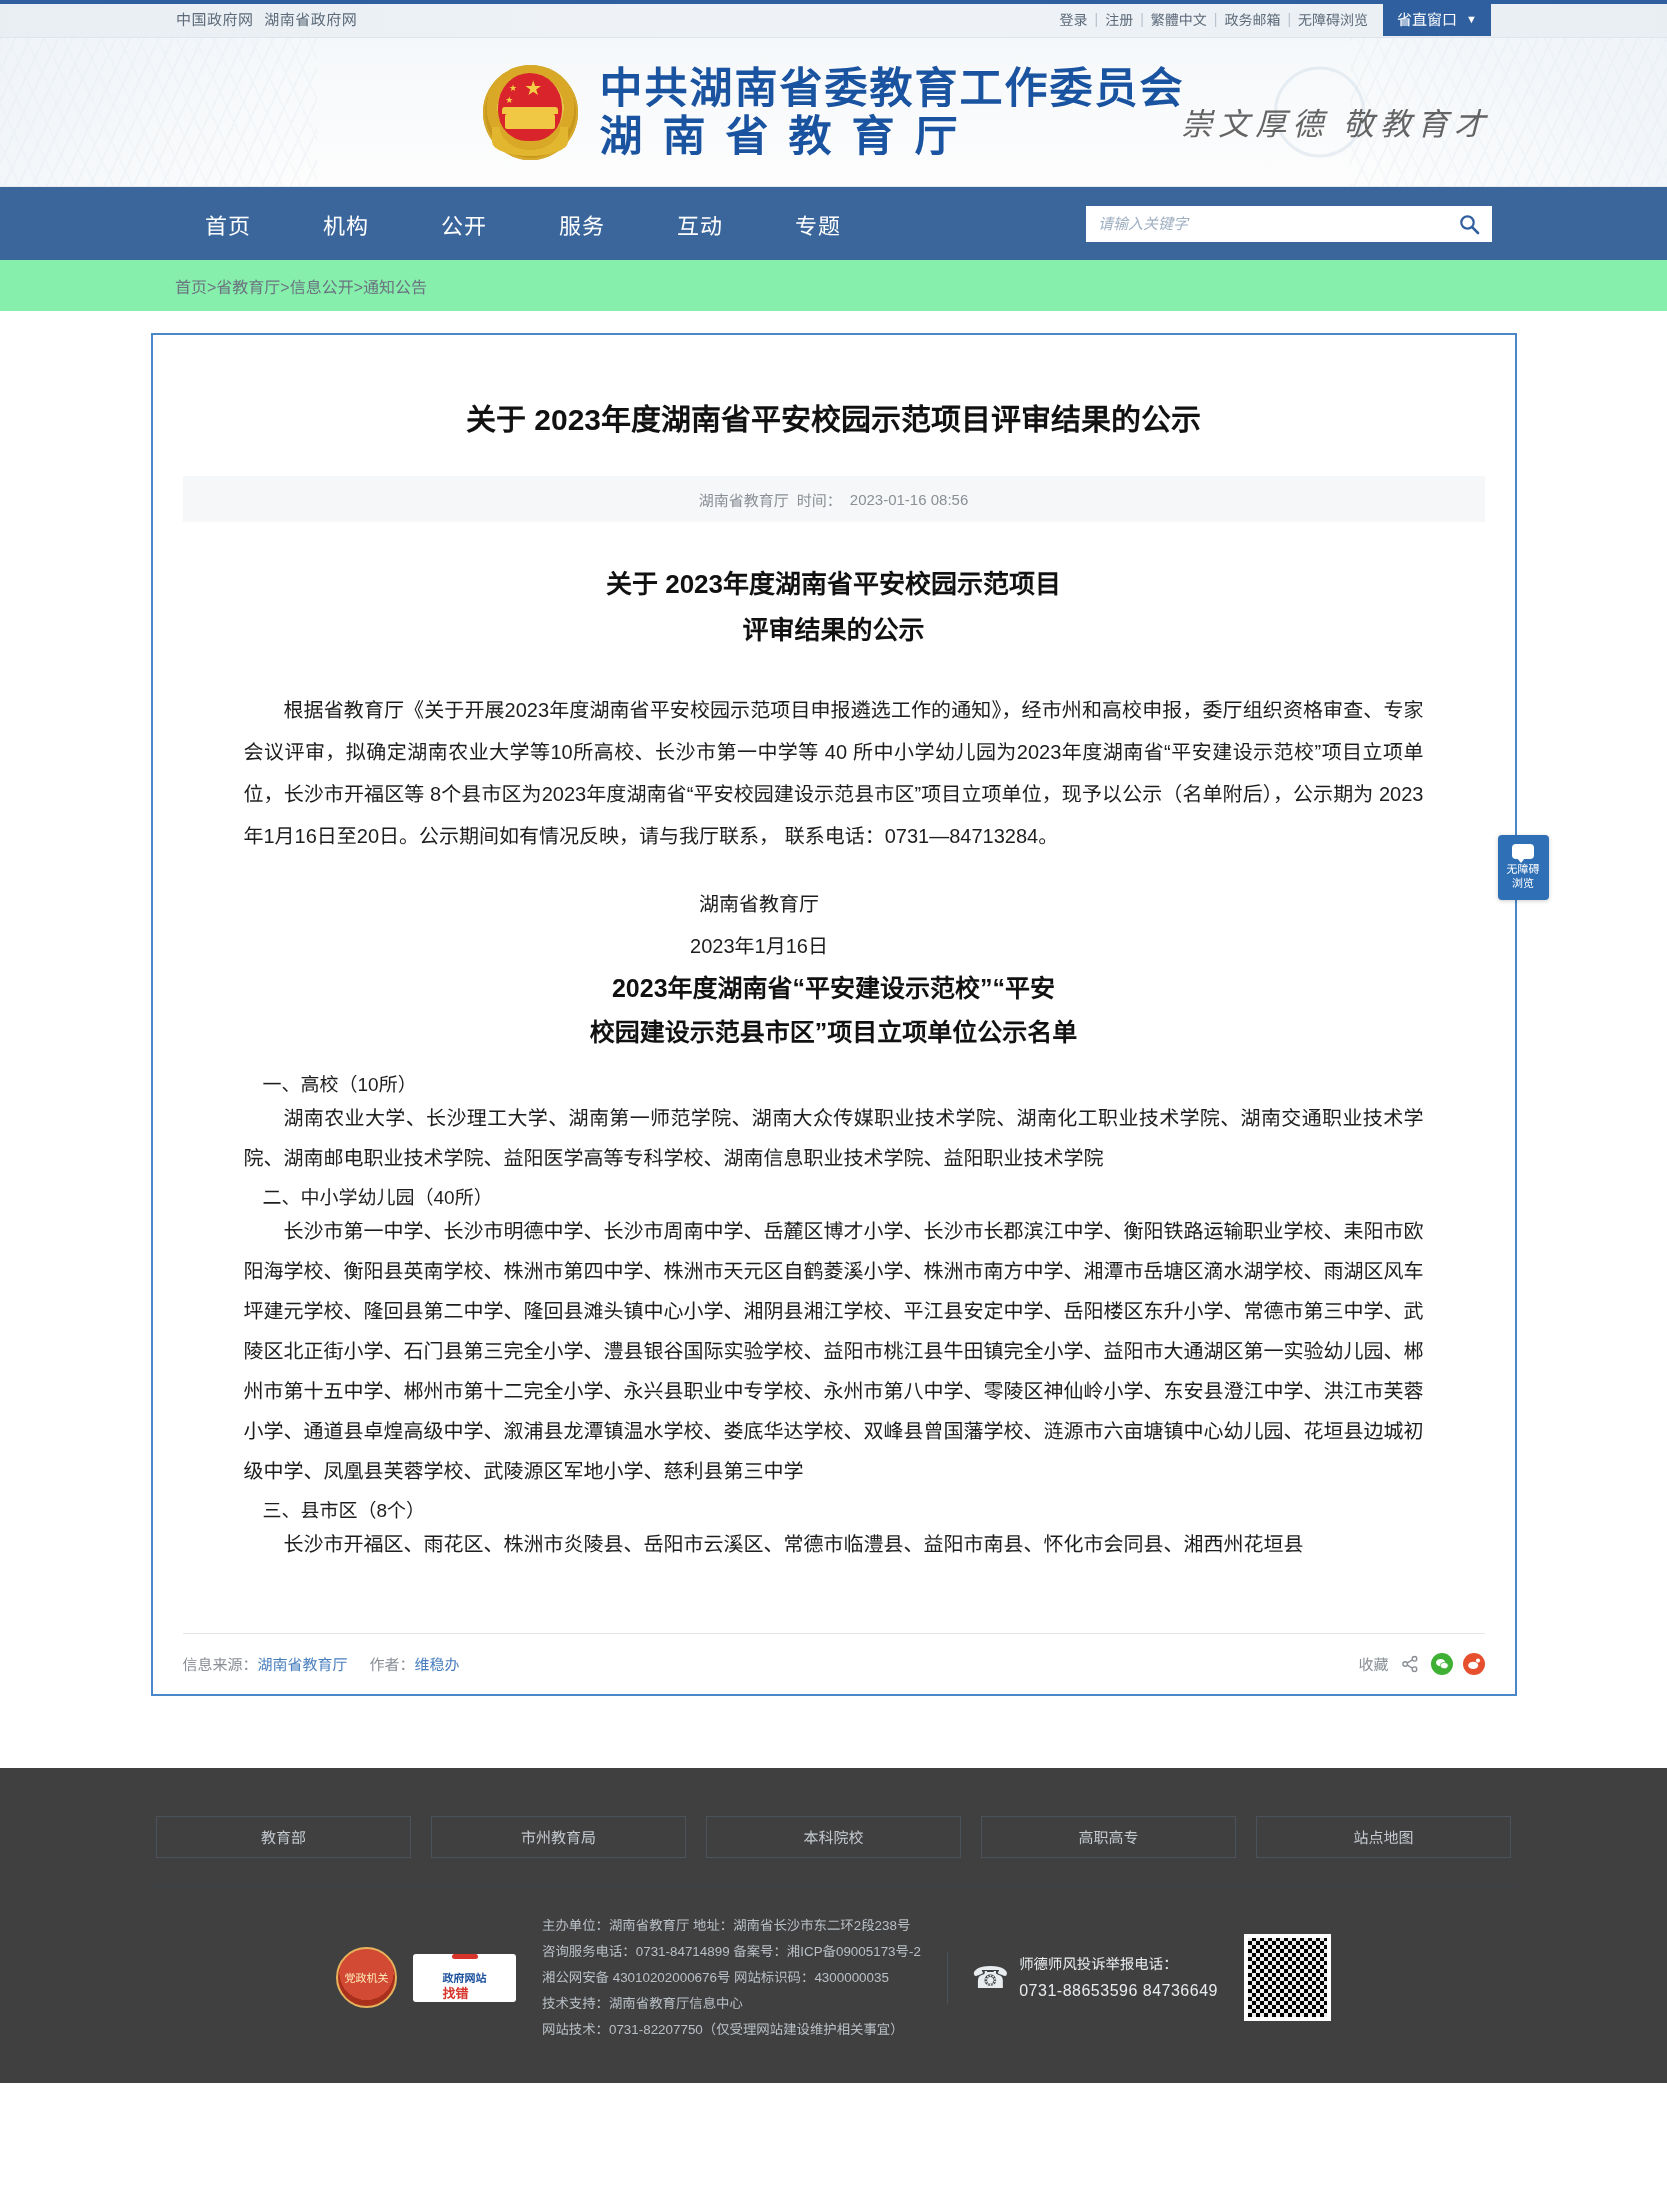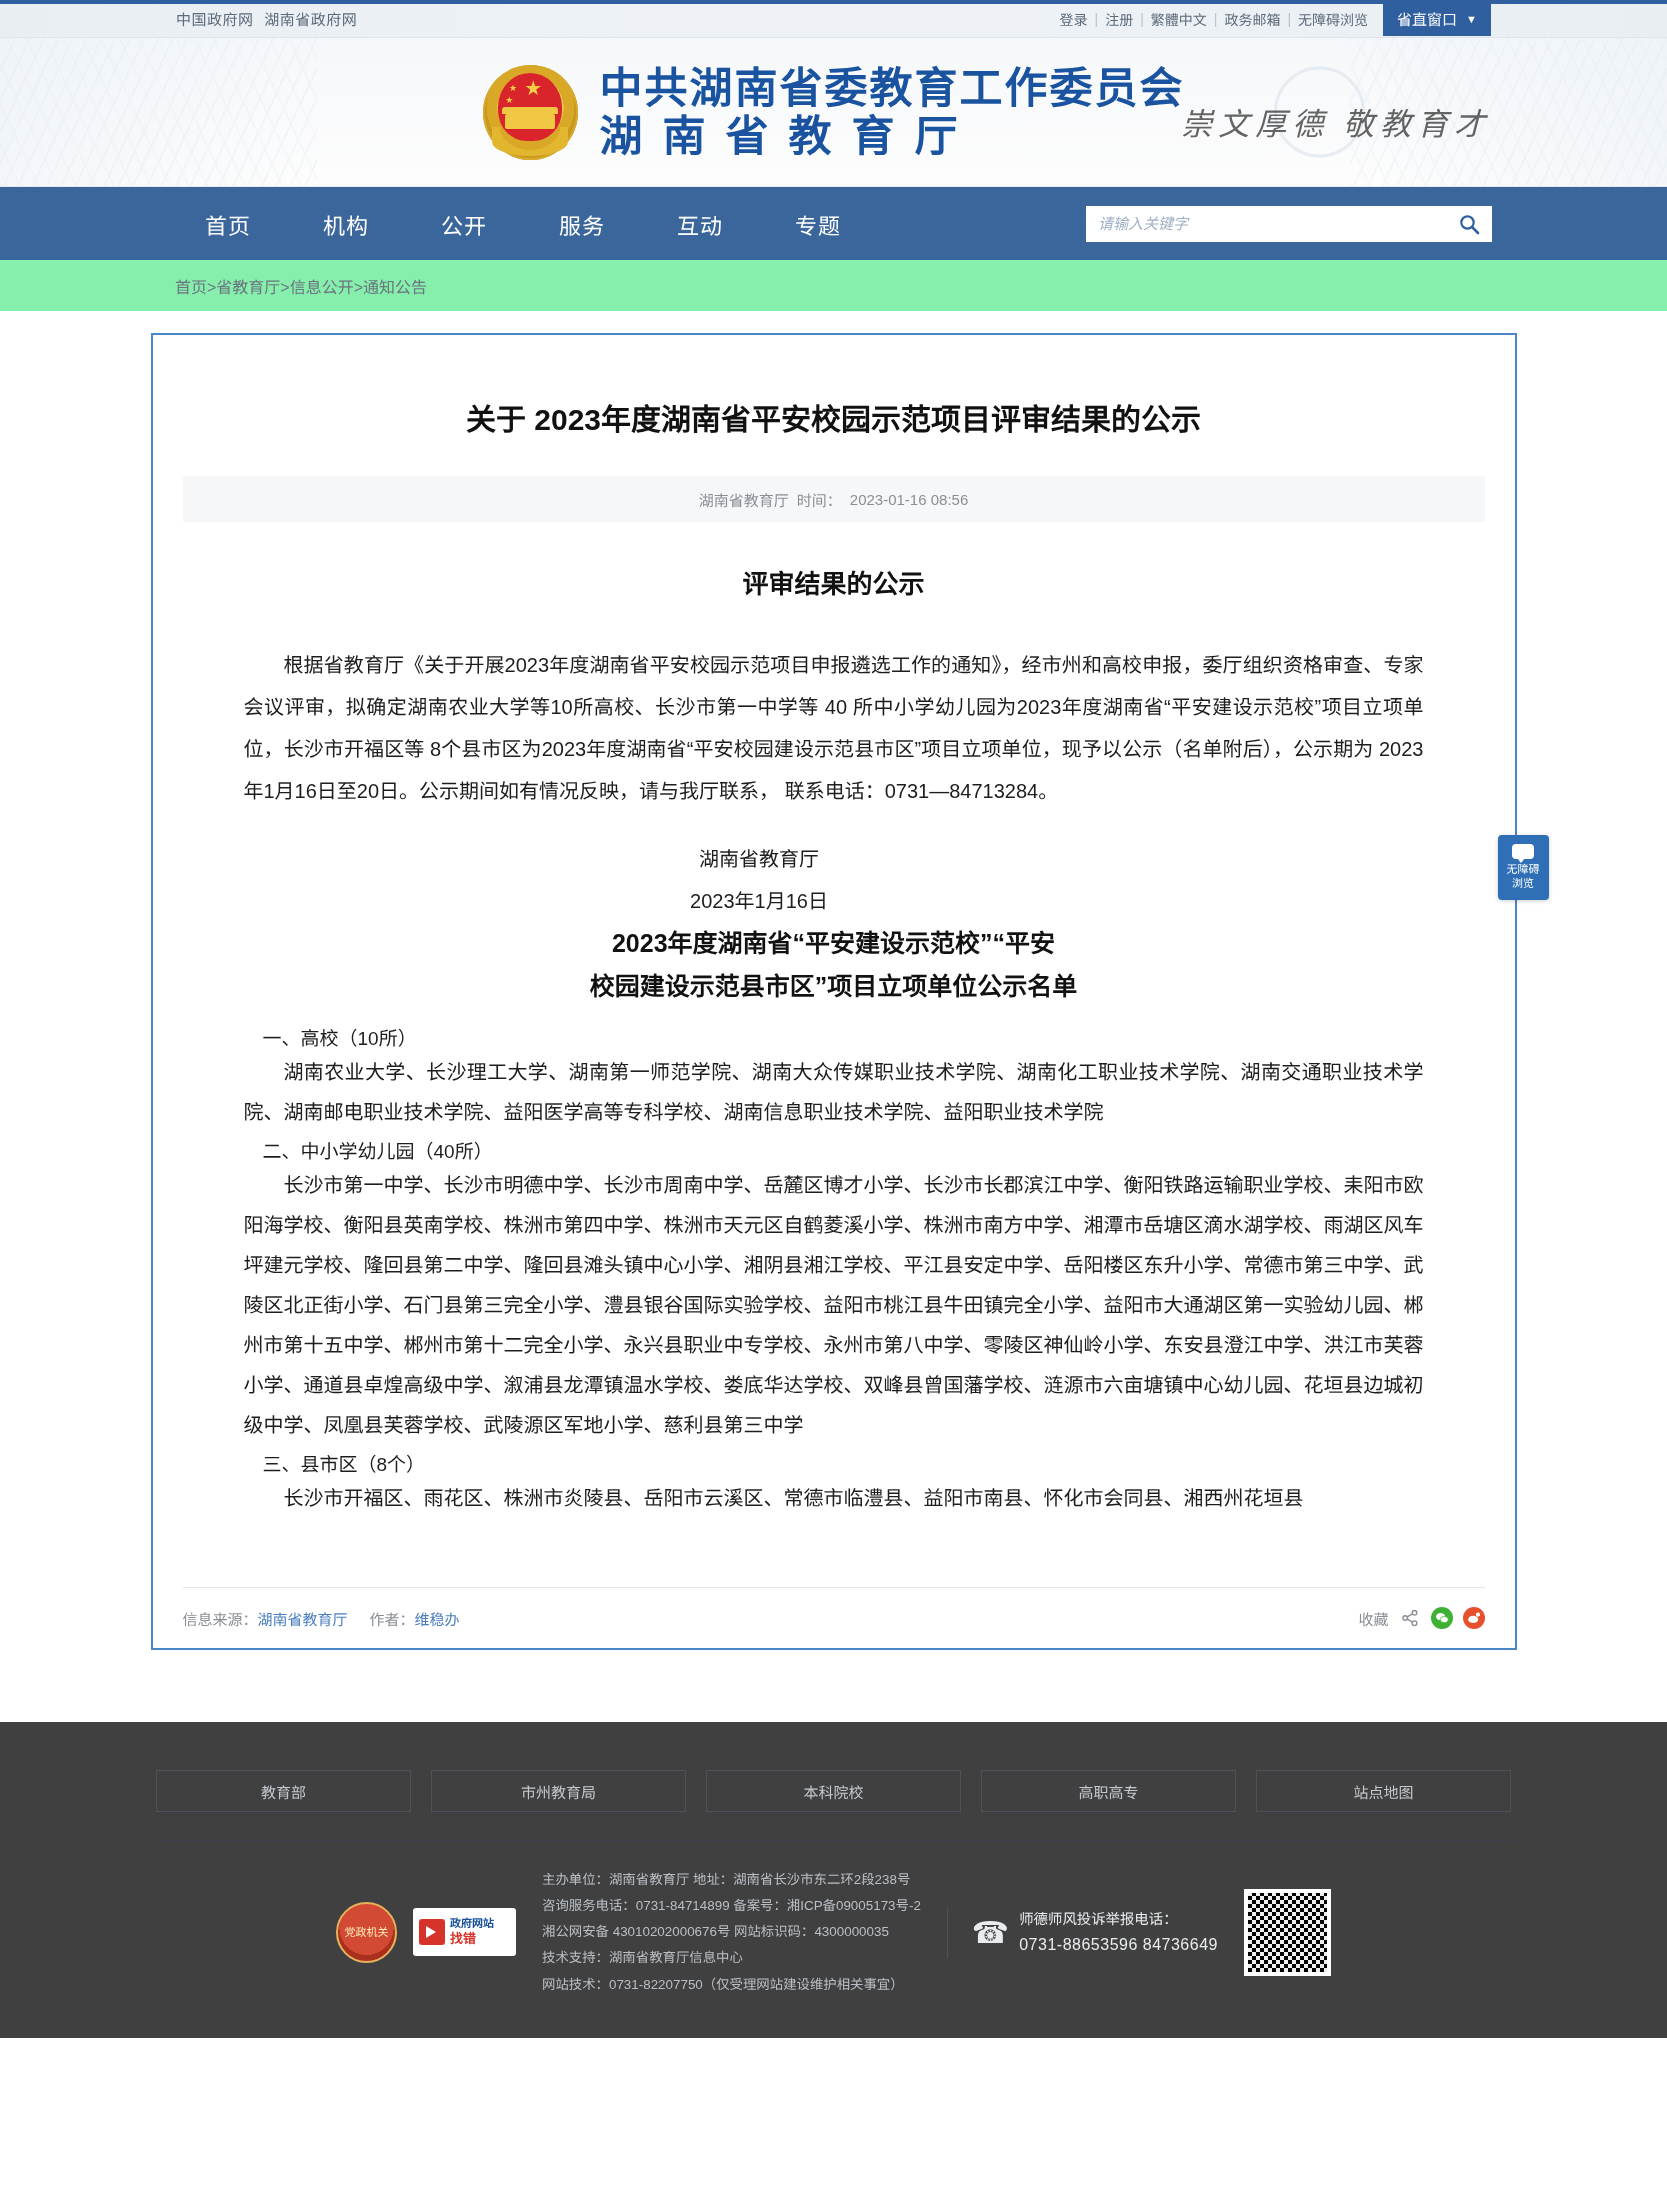--- a/index.html
+++ b/index.html
@@ -253,21 +253,21 @@
   }
   .f-badges{display:flex;align-items:center;gap:16px;}
   .badge-round{
     width:61px;height:61px;border-radius:50%;
     background:radial-gradient(circle at 50% 42%,#d24a33 0 62%, #a8301d 62% 100%);
     color:#ffe9b8;font-size:11px;display:flex;align-items:center;justify-content:center;
     text-align:center;line-height:1.15;border:2px solid #e6b35c;
   }
   .badge-box{
     width:103px;height:48px;background:#fff;border-radius:3px;
-    display:flex;align-items:center;gap:5px;padding:0 6px;
+    display:flex;align-items:center;gap:13px;padding:0 6px;flex-direction:column;
   }
   .badge-box .sq{
     width:26px;height:26px;background:#d6342a;border-radius:3px;position:relative;
   }
   .badge-box .sq:after{
     content:"";position:absolute;left:7px;top:7px;width:0;height:0;
     border-left:10px solid #fff;border-top:6px solid transparent;border-bottom:6px solid transparent;
   }
   .badge-box .tx{font-size:11px;color:#1a4f9c;line-height:1.25;font-weight:bold;}
   .badge-box .tx b{color:#d6342a;display:block;font-size:13px;}
@@ -369,20 +369,21 @@
 
     <div class="art-meta">
       <span>湖南省教育厅</span>
       <span>时间：</span>
       <span>2023-01-16 08:56</span>
     </div>
 
     <div class="art-body">
 
       <div class="doc-h">
+        <div>关于 2023年度湖南省平安校园示范项目</div>
         <div>评审结果的公示</div>
       </div>
 
       <p class="doc-p indent">根据省教育厅《关于开展2023年度湖南省平安校园示范项目申报遴选工作的通知》，经市州和高校申报，委厅组织资格审查、专家会议评审，拟确定湖南农业大学等10所高校、长沙市第一中学等 40 所中小学幼儿园为2023年度湖南省“平安建设示范校”项目立项单位，长沙市开福区等 8个县市区为2023年度湖南省“平安校园建设示范县市区”项目立项单位，现予以公示（名单附后），公示期为 2023年1月16日至20日。公示期间如有情况反映，请与我厅联系， 联系电话：0731—84713284。</p>
 
       <div class="sign-wrap">
         <div class="sign">湖南省教育厅</div>
         <div class="sign">2023年1月16日</div>
       </div>
 

